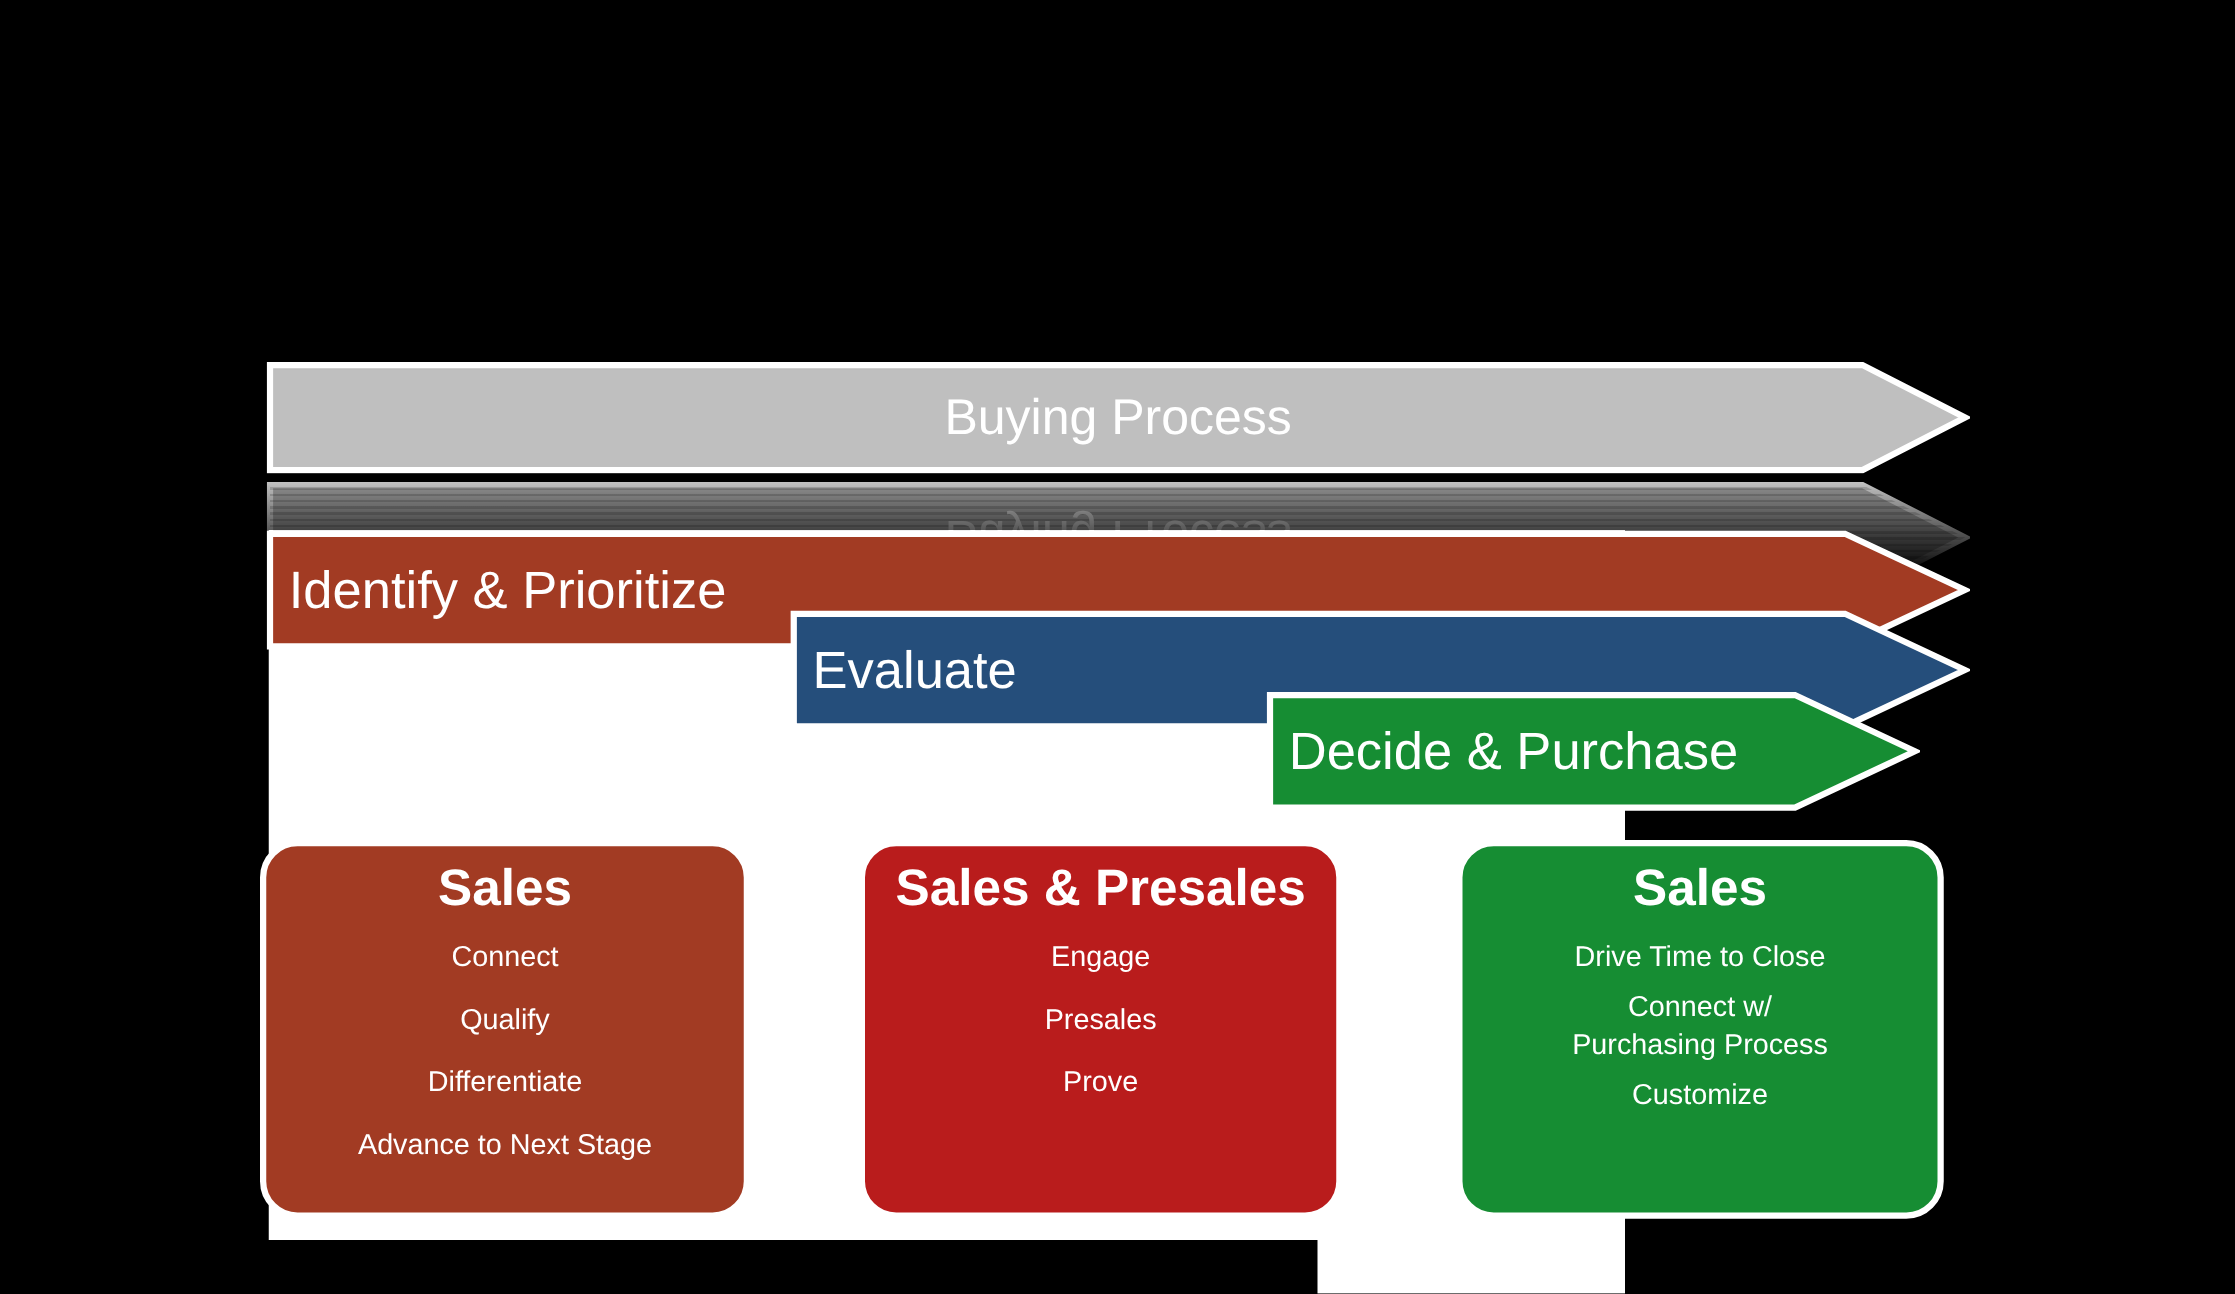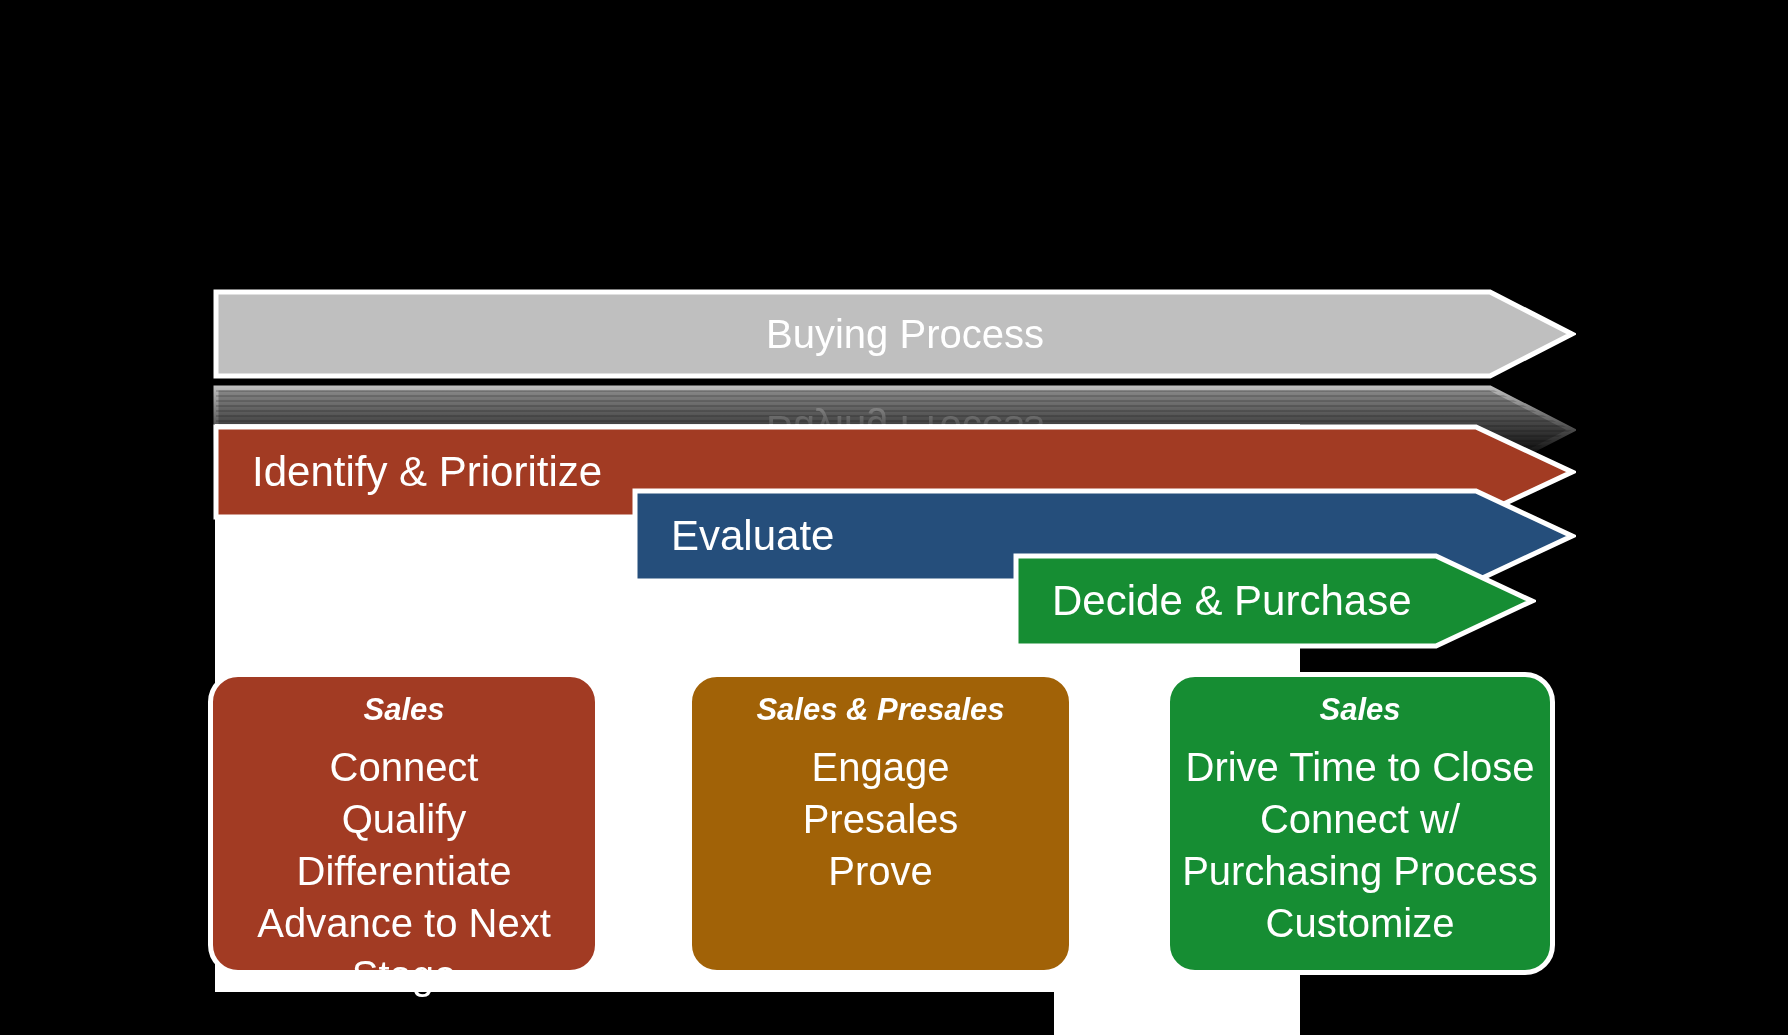--- a/index.html
+++ b/index.html
@@ -16,21 +16,20 @@
   #panel-tail{left:1054px;top:424px;width:246px;height:611px;}
 
   .arrow{position:absolute;}
   .arrow svg{display:block;position:absolute;left:0;top:0;}
   .arrow-label{
     position:absolute;inset:0;
     display:flex;align-items:center;
     color:#fff;font-size:42px;line-height:1;
     padding-left:18px;box-sizing:border-box;
     white-space:nowrap;
-    margin-left:21px;
   }
   .arrow-label.centered{justify-content:center;padding-left:0;}
   #arrow-buying{left:213px;top:289px;width:1363px;height:90px;z-index:3;}
   #arrow-buying .arrow-label{font-size:40px;}
   #arrow-reflection{
     left:213px;top:385px;width:1363px;height:90px;z-index:2;
     opacity:.85;
     -webkit-mask-image:linear-gradient(to bottom, rgba(0,0,0,.9) 0%, rgba(0,0,0,.4) 45%, rgba(0,0,0,0) 82%);
     mask-image:linear-gradient(to bottom, rgba(0,0,0,.9) 0%, rgba(0,0,0,.4) 45%, rgba(0,0,0,0) 82%);
   }
@@ -50,28 +49,28 @@
     position:absolute;top:672px;height:303px;
     border:5px solid #fff;border-radius:30px;
     box-sizing:border-box;z-index:7;
     color:#fff;text-align:center;
   }
   #box-identify{left:208px;width:392px;}
   #box-evaluate{left:687px;width:387px;}
   #box-decide{left:1165px;width:390px;}
   .box-title{
     margin-top:11px;
-    font-size:31px;font-weight:bold;font-style:italic;
+    font-size:41px;font-weight:bold;
     line-height:44px;
   }
   .box-items{margin-top:9px;}
   .box-item{
     min-height:50px;
     display:flex;align-items:center;justify-content:center;
-    font-size:40px;line-height:1.3;
+    font-size:23px;line-height:1.3;
     white-space:pre-line;
   }
 </style>
 </head>
 <body>
 
 <div id="canvas">
 
   <div class="white-panel" id="panel-main"></div>
   <div class="white-panel" id="panel-tail"></div>
@@ -115,21 +114,21 @@
   <div class="stage-box" id="box-identify" style="background-color: rgb(162, 59, 35);">
     <div class="box-title">Sales</div>
     <div class="box-items">
       <div class="box-item">Connect</div>
       <div class="box-item">Qualify</div>
       <div class="box-item">Differentiate</div>
       <div class="box-item">Advance to Next Stage</div>
     </div>
   </div>
 
-  <div class="stage-box" id="box-evaluate" style="background-color: #a16207;">
+  <div class="stage-box" id="box-evaluate" style="background-color: #b91c1c;">
     <div class="box-title">Sales &amp; Presales</div>
     <div class="box-items">
       <div class="box-item">Engage</div>
       <div class="box-item">Presales</div>
       <div class="box-item">Prove</div>
     </div>
   </div>
 
   <div class="stage-box" id="box-decide" style="background-color: rgb(22, 141, 51);">
     <div class="box-title">Sales</div>

